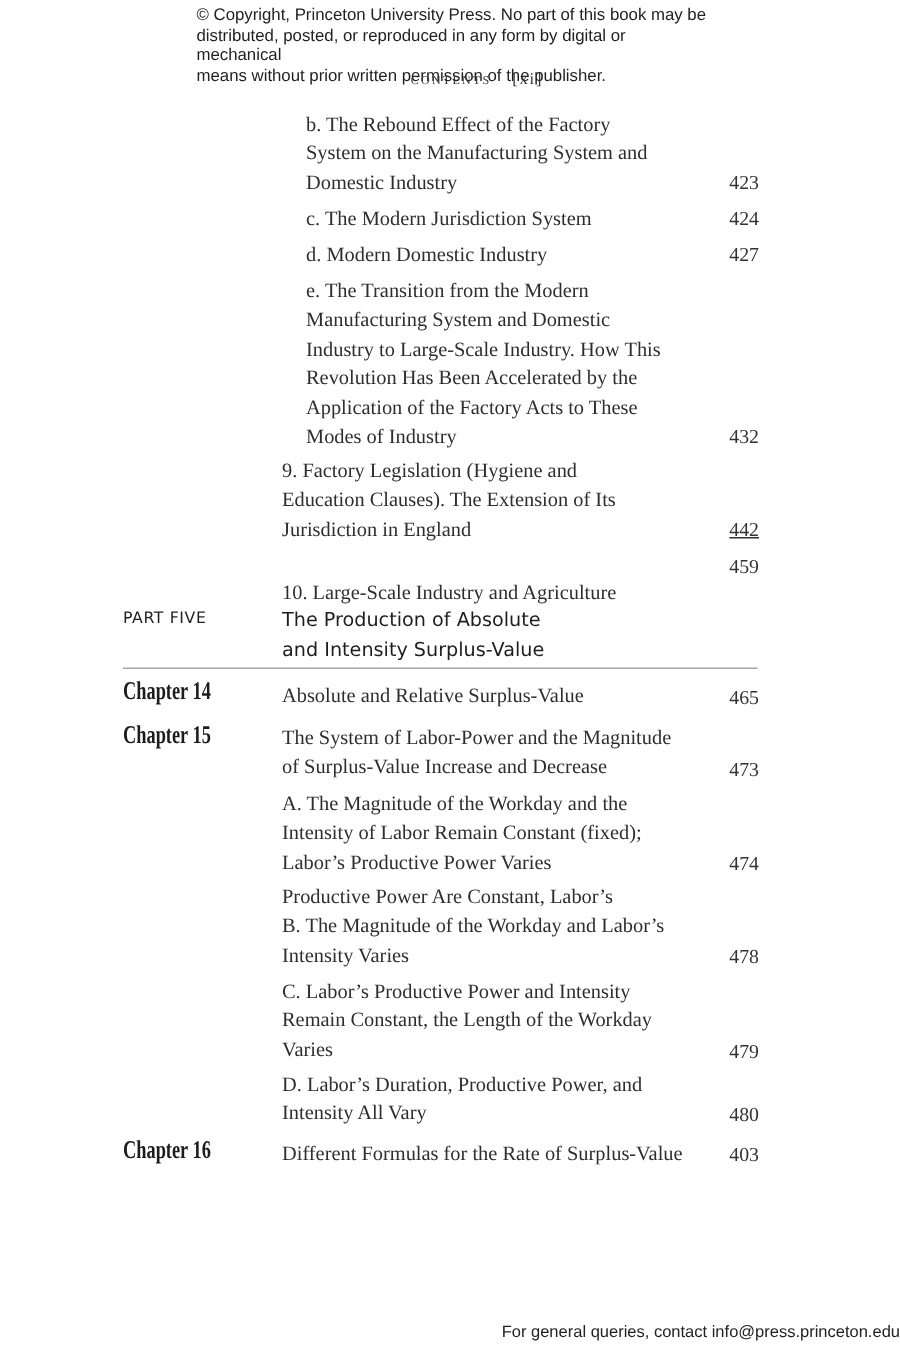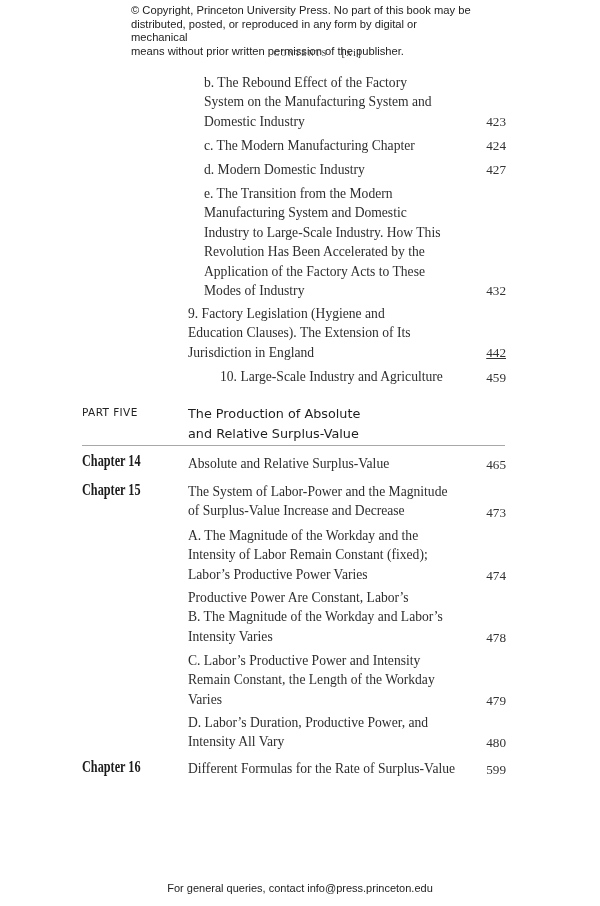--- a/index.html
+++ b/index.html
@@ -28,21 +28,21 @@
     .part-title {
       position: absolute; left: 188px; top: 404px; width: 300px;
       font-family: "DejaVu Sans", sans-serif; font-size: 12.8px; line-height: 19.5px; color: #1e1e1e; font-weight: 500;
     }
     .rule { position: absolute; left: 82px; top: 445px; width: 423px; height: 1px; background: #a8a8a8; }
     .chapter-label {
       position: absolute; left: 82px; font-family: "Liberation Serif", serif; font-weight: bold; font-size: 17px;
       color: #1c1c1c; transform: scaleX(0.72); transform-origin: left center; white-space: nowrap;
     }
     .footer {
-      position: absolute; left: 0; width: 600px; top: 882px; text-align: center;
+      position: absolute; left: 0; width: 600px; top: 882px; text-align: right;
       font-family: "Liberation Sans", sans-serif; font-size: 11px; color: #222;
     }
   </style>
 </head>
 <body>
 
 <div class="copyright">
   <div>© Copyright, Princeton University Press. No part of this book may be</div>
   <div>distributed, posted, or reproduced in any form by digital or mechanical</div>
   <div>means without prior written permission of the publisher.</div>
@@ -54,21 +54,21 @@
 </div>
 
 <div class="entry" style="left:204px; top:73px;">
   <span class="title">b. The Rebound Effect of the Factory</span>
   <span class="title">System on the Manufacturing System and</span>
   <span class="title">Domestic Industry</span>
 </div>
 <div class="page" style="top:114px;">423</div>
 
 <div class="entry" style="left:204px; top:136px;">
-  <span class="title">c. The Modern Manufacturing Chapter</span>
+  <span class="title">c. The Modern Jurisdiction System</span>
 </div>
 <div class="page" style="top:138px;">424</div>
 
 <div class="entry" style="left:204px; top:160px;">
   <span class="title">d. Modern Domestic Industry</span>
 </div>
 <div class="page" style="top:162px;margin-left:43px;">427</div>
 
 <div class="entry" style="left:204px; top:184px;">
   <span class="title">e. The Transition from the Modern</span>
@@ -80,29 +80,29 @@
 </div>
 <div class="page" style="top:283px;">432</div>
 
 <div class="entry" style="left:188px; top:304px;">
   <span class="title">9. Factory Legislation (Hygiene and</span>
   <span class="title">Education Clauses). The Extension of Its</span>
   <span class="title">Jurisdiction in England</span>
 </div>
 <div class="page" style="top:345px;text-decoration:underline;">442</div>
 
-<div class="entry" style="left:188px; top:367px;margin-left:32px;">
+<div class="entry" style="left:188px; top:385px;">
   <span class="title">10. Large-Scale Industry and Agriculture</span>
 </div>
 <div class="page" style="top:370px;">459</div>
 
 <div class="part-label">PART FIVE</div>
 <div class="part-title">
   <div>The Production of Absolute</div>
-  <div>and Relative Surplus-Value</div>
+  <div>and Intensity Surplus-Value</div>
 </div>
 <div class="rule"></div>
 
 <div class="chapter-label" style="top:451px;">Chapter 14</div>
 <div class="entry" style="left:188px; top:454px;">
   <span class="title">Absolute and Relative Surplus-Value</span>
 </div>
 <div class="page" style="top:457px;">465</div>
 
 <div class="chapter-label" style="top:480px;">Chapter 15</div>
@@ -136,15 +136,15 @@
 <div class="entry" style="left:188px; top:713px;">
   <span class="title">D. Labor’s Duration, Productive Power, and</span>
   <span class="title">Intensity All Vary</span>
 </div>
 <div class="page" style="top:735px;">480</div>
 
 <div class="chapter-label" style="top:757px;">Chapter 16</div>
 <div class="entry" style="left:188px; top:759px;">
   <span class="title">Different Formulas for the Rate of Surplus-Value</span>
 </div>
-<div class="page" style="top:762px;">599</div>
+<div class="page" style="top:762px;">403</div>
 
 <div class="footer">For general queries, contact info@press.princeton.edu</div>
 
 </body></html>

